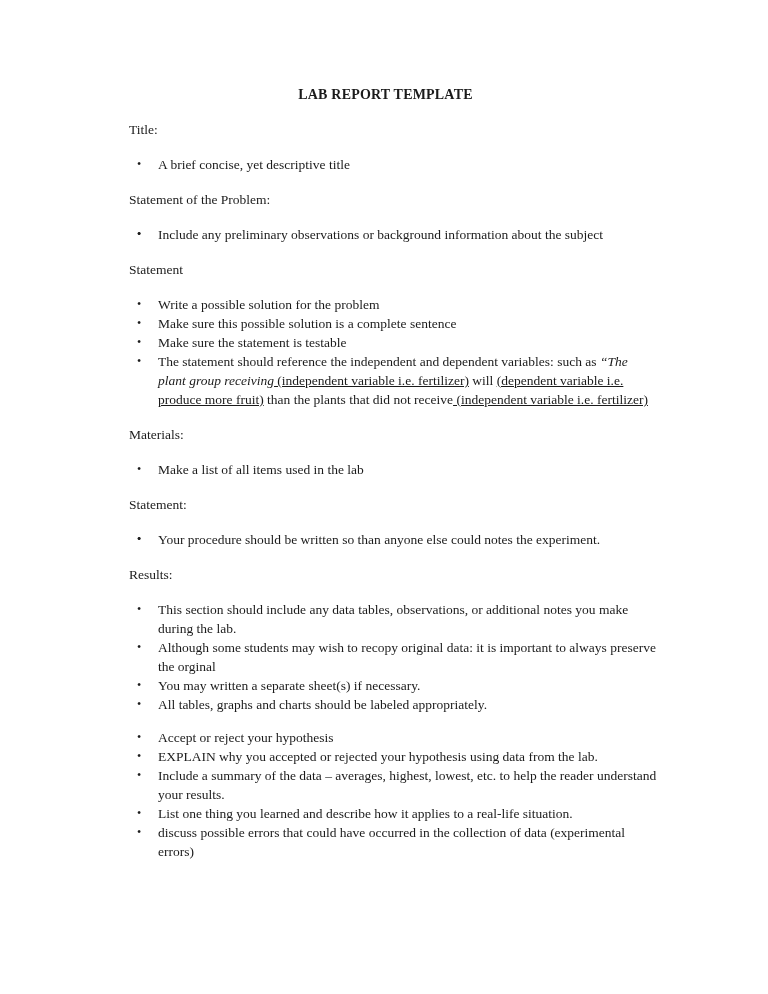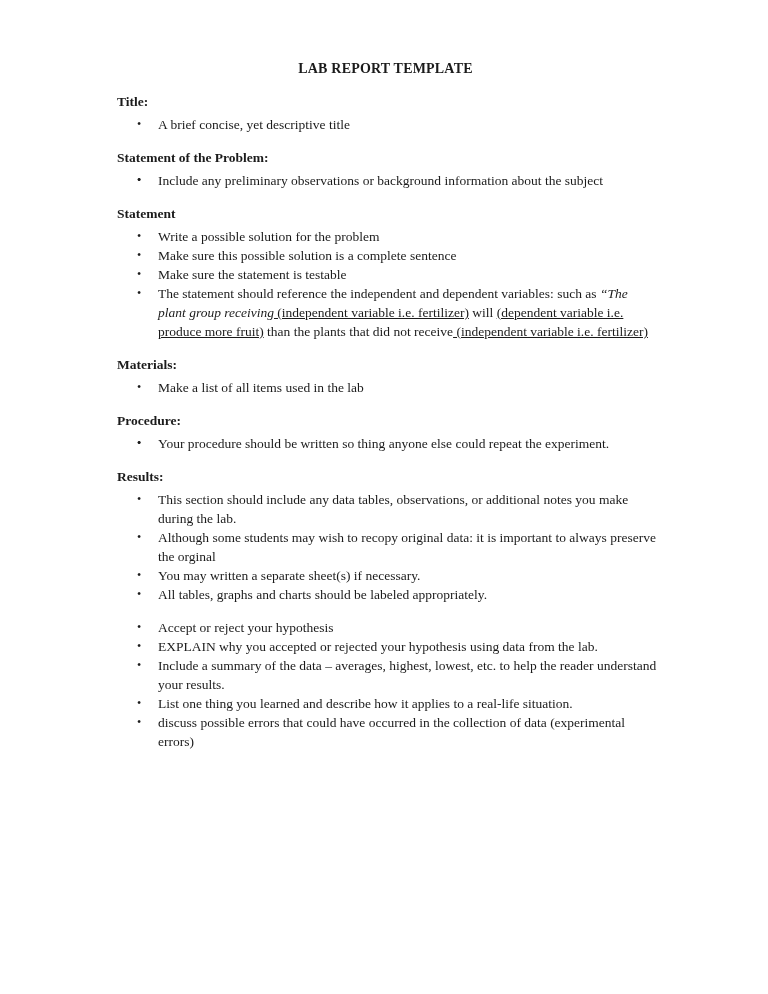--- a/index.html
+++ b/index.html
@@ -5,42 +5,41 @@
   html, body {
     margin: 0;
     padding: 0;
     background: #ffffff;
   }
   .page {
     position: relative;
     width: 768px;
     height: 994px;
     box-sizing: border-box;
-    padding: 59px 110px 0 113px;
+    padding: 85px 110px 0 113px;
     background: #ffffff;
     font-family: "Liberation Serif", "DejaVu Serif", serif;
     font-size: 13.5px;
     line-height: 19px;
     color: #1b1b1b;
     overflow: hidden;
   }
   .doc-title {
     font-size: 14px;
     font-weight: bold;
     text-align: center;
     letter-spacing: 0.2px;
     margin: 0 0 13px 0;
     line-height: 19px;
   }
   .doc-section {
     margin-top: 14px;
   }
   .section-heading {
-    margin: 4px;
-    font-weight: bold;
+    margin: 16px;
   }
   ul.bullets {
     margin: 0;
     padding: 0;
     list-style: none;
   }
   li.bullet-item {
     position: relative;
     padding-left: 45px;
   }
@@ -81,24 +80,24 @@
           <li class="bullet-item"><span class="marker">•</span><span class="content"><span class="run n">The statement should reference the independent and dependent variables: such as </span><span class="run i">“The plant group receiving</span><span class="run u"> (independent variable i.e. fertilizer)</span><span class="run n"> will </span><span class="run u">(dependent variable i.e. produce more fruit)</span><span class="run n"> than the plants that did not receive</span><span class="run u"> (independent variable i.e. fertilizer)</span></span></li>
         </ul>
       </section>
       <section class="doc-section">
         <div class="section-heading">Materials:</div>
         <ul class="bullets">
           <li class="bullet-item"><span class="marker">•</span><span class="content"><span class="run n">Make a list of all items used in the lab</span></span></li>
         </ul>
       </section>
       <section class="doc-section">
-        <div class="section-heading">Procedure:</div>
+        <div class="section-heading">Statement:</div>
         <ul class="bullets">
           <li class="bullet-item"><span class="marker">•</span></li>
-          <li class="bullet-item"><span class="marker">•</span><span class="content"><span class="run n">Your procedure should be written so thing anyone else could repeat the experiment.</span></span></li>
+          <li class="bullet-item"><span class="marker">•</span><span class="content"><span class="run n">Your procedure should be written so than anyone else could notes the experiment.</span></span></li>
         </ul>
       </section>
       <section class="doc-section">
         <div class="section-heading">Results:</div>
         <ul class="bullets">
           <li class="bullet-item"><span class="marker">•</span><span class="content"><span class="run n">This section should include any data tables, observations, or additional notes you make during the lab.</span></span></li>
           <li class="bullet-item"><span class="marker">•</span><span class="content"><span class="run n">Although some students may wish to recopy original data: it is important to always preserve the orginal</span></span></li>
           <li class="bullet-item"><span class="marker">•</span><span class="content"><span class="run n">You may written a separate sheet(s) if necessary.</span></span></li>
           <li class="bullet-item"><span class="marker">•</span><span class="content"><span class="run n">All tables, graphs and charts should be labeled appropriately.</span></span></li>
         </ul>

